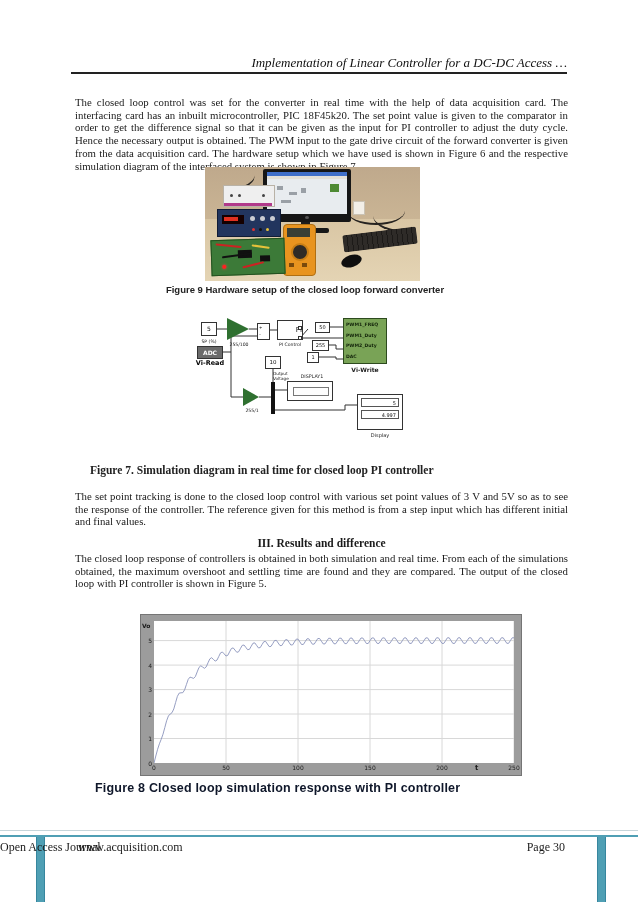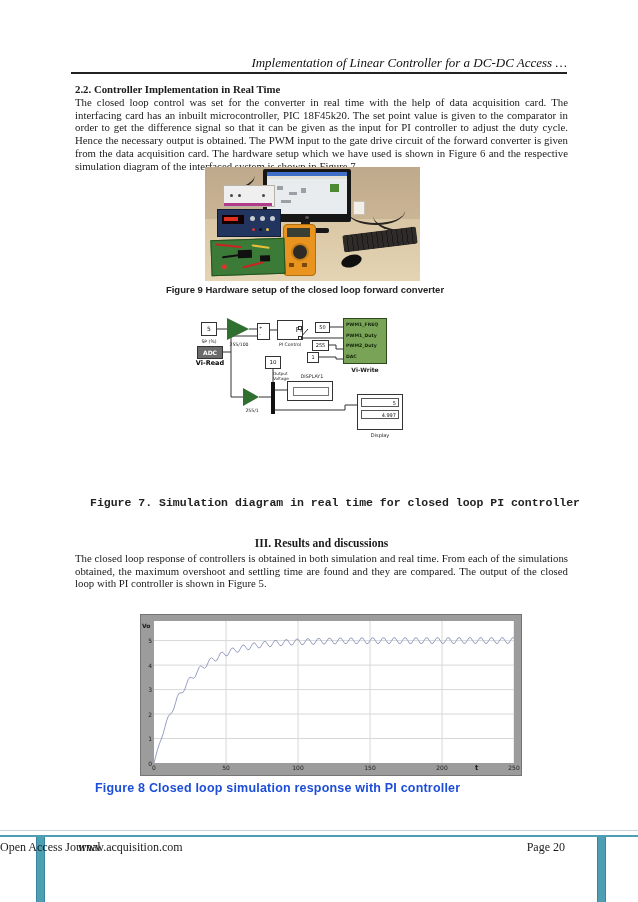--- a/index.html
+++ b/index.html
@@ -14,24 +14,24 @@
   
   .section-heading{position:absolute;top:83px;left:75px;font-weight:bold;font-size:10.8px;}
   .para{position:absolute;left:75px;width:493px;font-size:10.8px;line-height:12.7px;text-align:justify;}
   .para1{top:96px;} .para2{top:490px;} .para3{top:552px;}
   .results-heading{position:absolute;top:537px;left:75px;width:493px;text-align:center;
                    font-weight:bold;font-size:11.5px;}
 
   
   .fig6-caption{position:absolute;top:284px;left:130px;width:350px;text-align:center;
                 font-family:"Liberation Sans",sans-serif;font-weight:bold;font-size:9.5px;color:#222;}
-  .fig7-caption{position:absolute;top:464px;left:90px;font-family:Liberation Mono, monospace;
-                font-weight:bold;font-size:11.5px;color:#222;margin-top:32px;}
+  .fig7-caption{position:absolute;top:464px;left:90px;font-family:Liberation Serif, serif;
+                font-weight:bold;font-size:11.5px;color:#222;}
   .fig8-caption{position:absolute;top:781px;left:95px;font-family:"Liberation Sans",sans-serif;
-                font-weight:bold;font-size:12.5px;letter-spacing:.2px;color:#1d4ed8;}
+                font-weight:bold;font-size:12.5px;letter-spacing:.2px;color:#0f172a;}
 
   
   .photo{position:absolute;left:205px;top:167px;width:215px;height:114px;overflow:hidden;
          background:linear-gradient(#bfa98c,#cdb897 60%);}
   .photo *{position:absolute;}
   .desk{left:0;top:52px;width:215px;height:62px;background:linear-gradient(#d9c6a4,#e4d4b4);}
   .cable{border:none;border-bottom:2px solid #262320;border-radius:50%;background:transparent;}
   .cable.c1{left:142px;top:30px;width:58px;height:26px;}
   .cable.c2{left:168px;top:44px;width:40px;height:18px;transform:rotate(14deg);}
   .cable.c3{left:20px;top:4px;width:30px;height:16px;transform:rotate(-20deg);}
@@ -138,21 +138,20 @@
   .footer-page{position:absolute;top:840px;right:73px;font-size:12px;}
 </style>
 </head>
 <body>
 
 <div class="page">
 
   <div class="running-title">Implementation of Linear Controller for a DC-DC Access …</div>
   <div class="header-rule"></div>
 
-  <div class="section-heading">2.2. Controller Implementation in Real Time</div>
   <div class="para para1">The closed loop control was set for the converter in real time with the help of data acquisition card. The interfacing card has an inbuilt microcontroller, PIC 18F45k20. The set point value is given to the comparator in order to get the difference signal so that it can be given as the input for PI controller to adjust the duty cycle. Hence the necessary output is obtained. The PWM input to the gate drive circuit of the forward converter is given from the data acquisition card. The hardware setup which we have used is shown in Figure 6 and the respective simulation diagram of the interfaced system is shown in Figure 7.</div>
 
   <div class="photo">
     <div class="desk"></div>
     <div class="outlet"></div>
     <div class="cable c1"></div>
     <div class="cable c2"></div>
     <div class="cable c3"></div>
     <div class="monitor">
       <div class="screen">
@@ -271,21 +270,22 @@
       <div class="d1-field"></div>
     </div>
     <div class="displayb">
       <span class="disp-field">5</span>
       <span class="disp-field">4.997</span>
     </div>
     <div class="slabel lbl-display">Display</div>
   </div>
   <div class="fig7-caption">Figure 7.  Simulation diagram in real time for closed loop PI controller</div>
 
-  <div class="results-heading">III. Results and discussions</div>
+  <div class="para para2">The set point tracking is done to the closed loop control with various set point values of 3 V and 5V so as to see the response of the controller. The reference given for this method is from a step input which has different initial and final values.</div>
+  <div class="results-heading">III. Results and difference</div>
   <div class="para para3">The closed loop response of controllers is obtained in both simulation and real time. From each of the simulations obtained, the maximum overshoot and settling time are found and they are compared. The output of the closed loop with PI controller is shown in Figure 5.</div>
 
   <div class="chart">
     <div class="plot">
       <svg id="chart-svg" width="360" height="142" viewBox="0 0 360 142">
           <line class="grid" x1="0" y1="117.5" x2="360" y2="117.5"></line>
           <line class="grid" x1="0" y1="93.0" x2="360" y2="93.0"></line>
           <line class="grid" x1="0" y1="68.6" x2="360" y2="68.6"></line>
           <line class="grid" x1="0" y1="44.1" x2="360" y2="44.1"></line>
           <line class="grid" x1="0" y1="19.6" x2="360" y2="19.6"></line>
@@ -317,15 +317,15 @@
       </div>
   </div>
   <div class="fig8-caption">Figure 8 Closed loop simulation response with PI controller</div>
 
   <div class="footer-thin"></div>
   <div class="footer-teal"></div>
   <div class="bar bar-left"></div>
   <div class="bar bar-right"></div>
   <div class="footer-site">www.acquisition.com</div>
   <div class="footer-journal">Open Access Journal</div>
-  <div class="footer-page">Page 20</div>
+  <div class="footer-page">Page 30</div>
 
 </div>
 
 </body></html>

